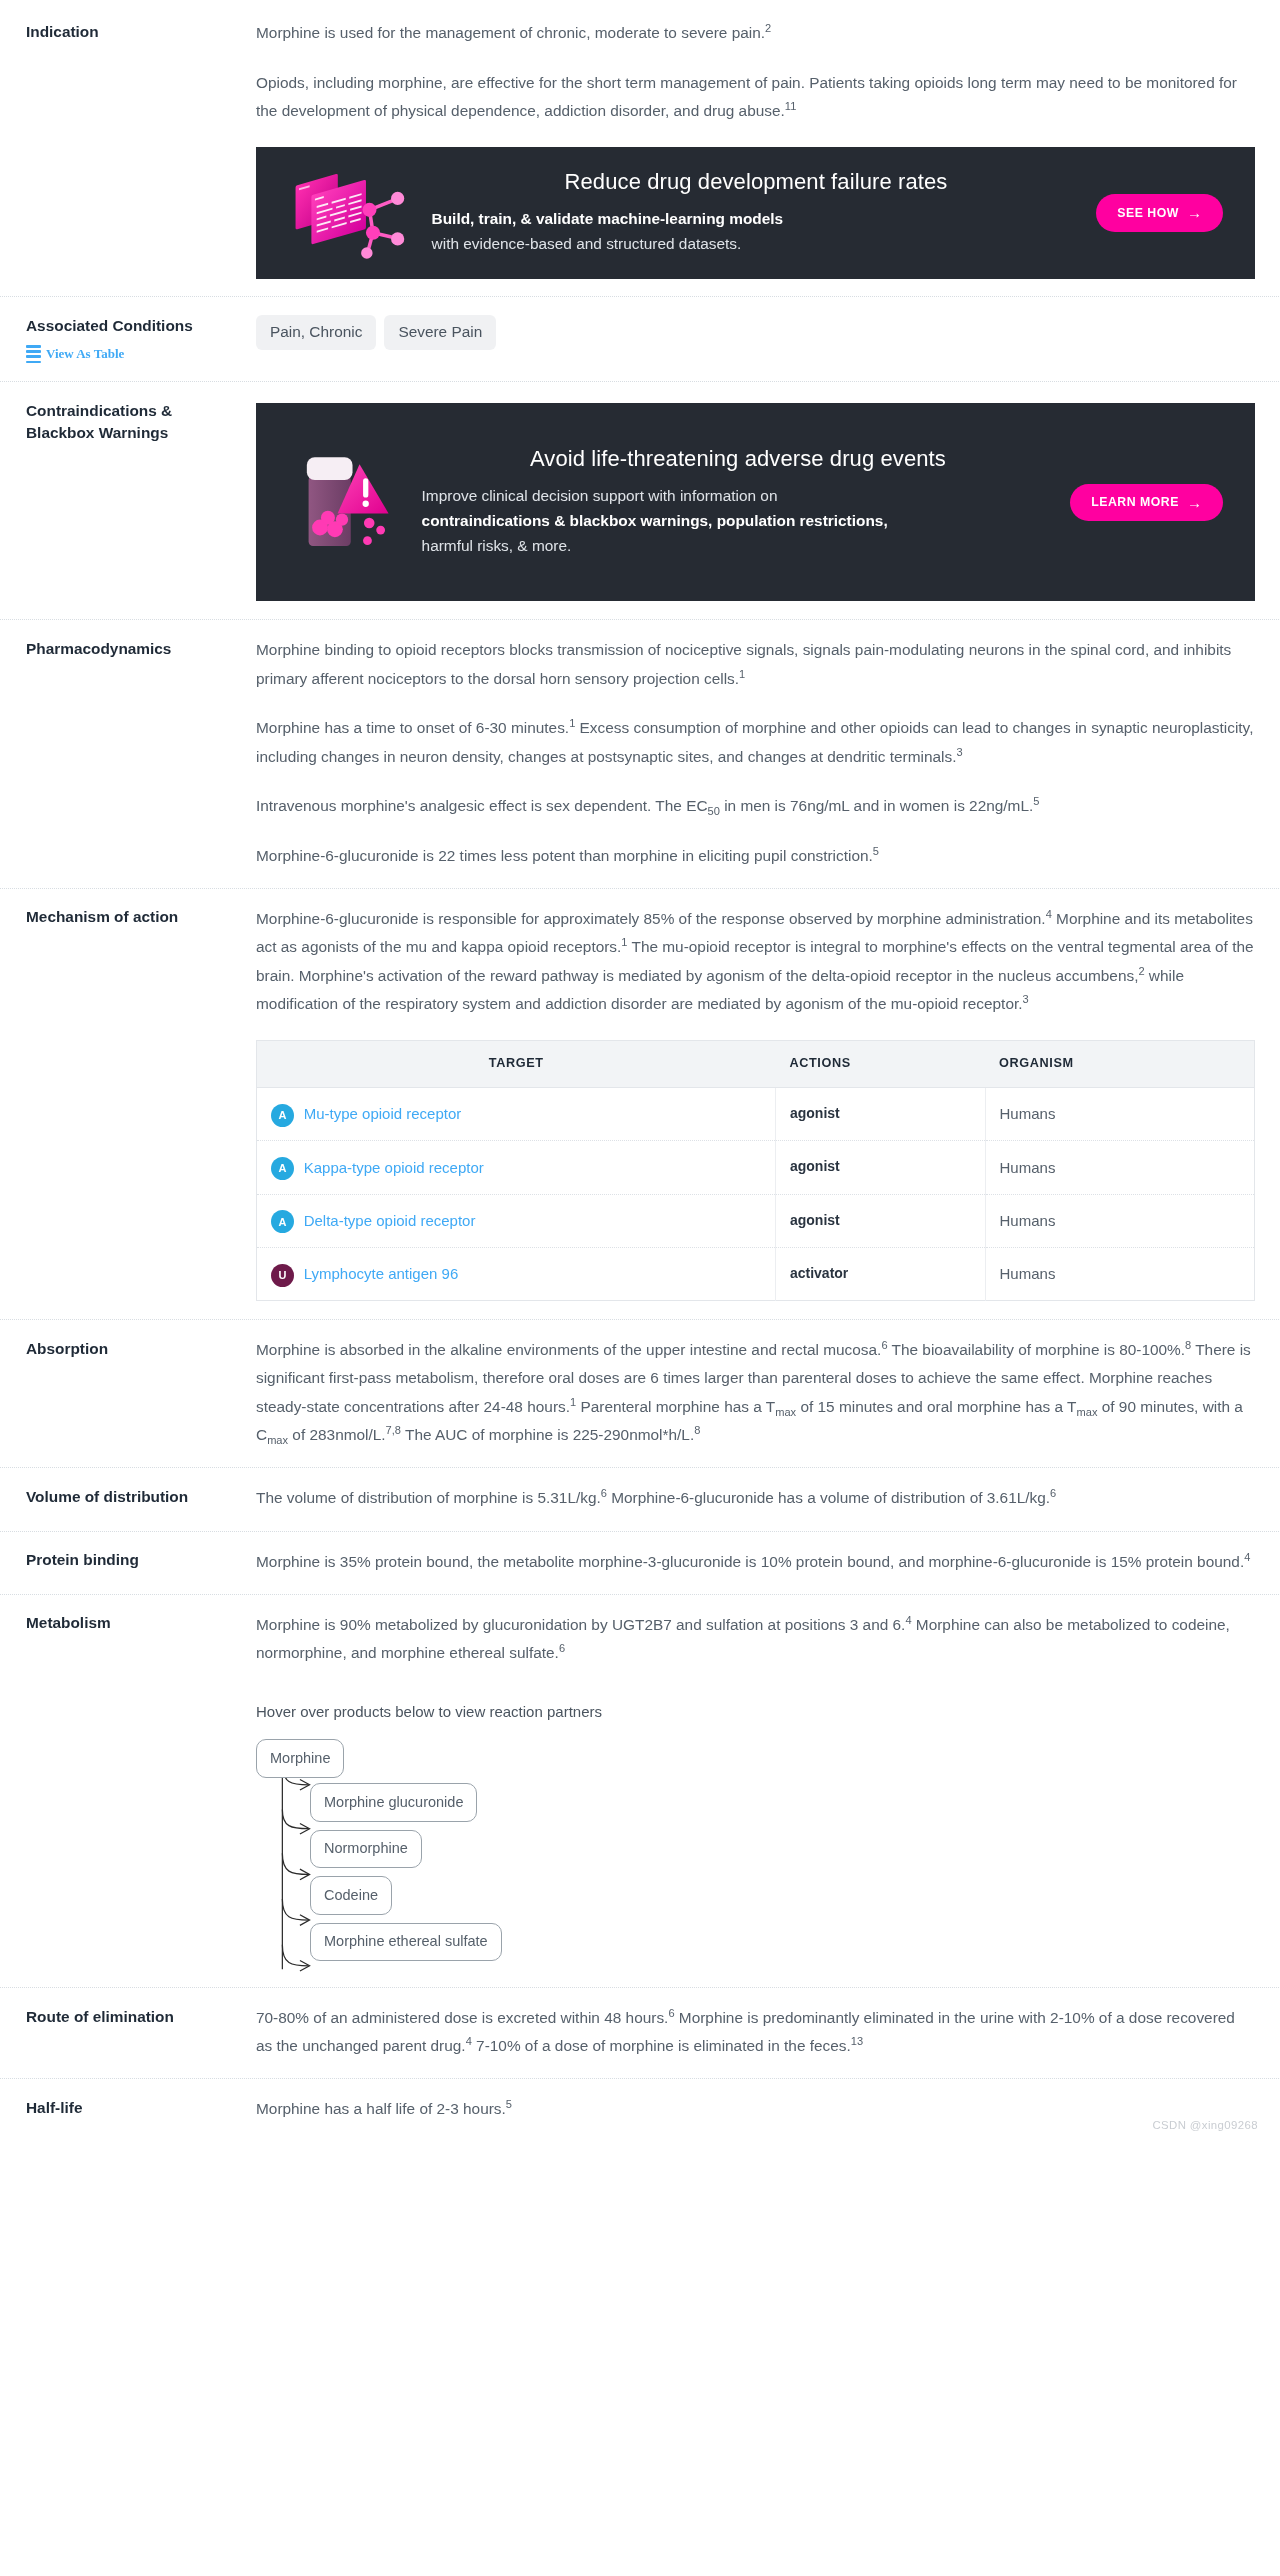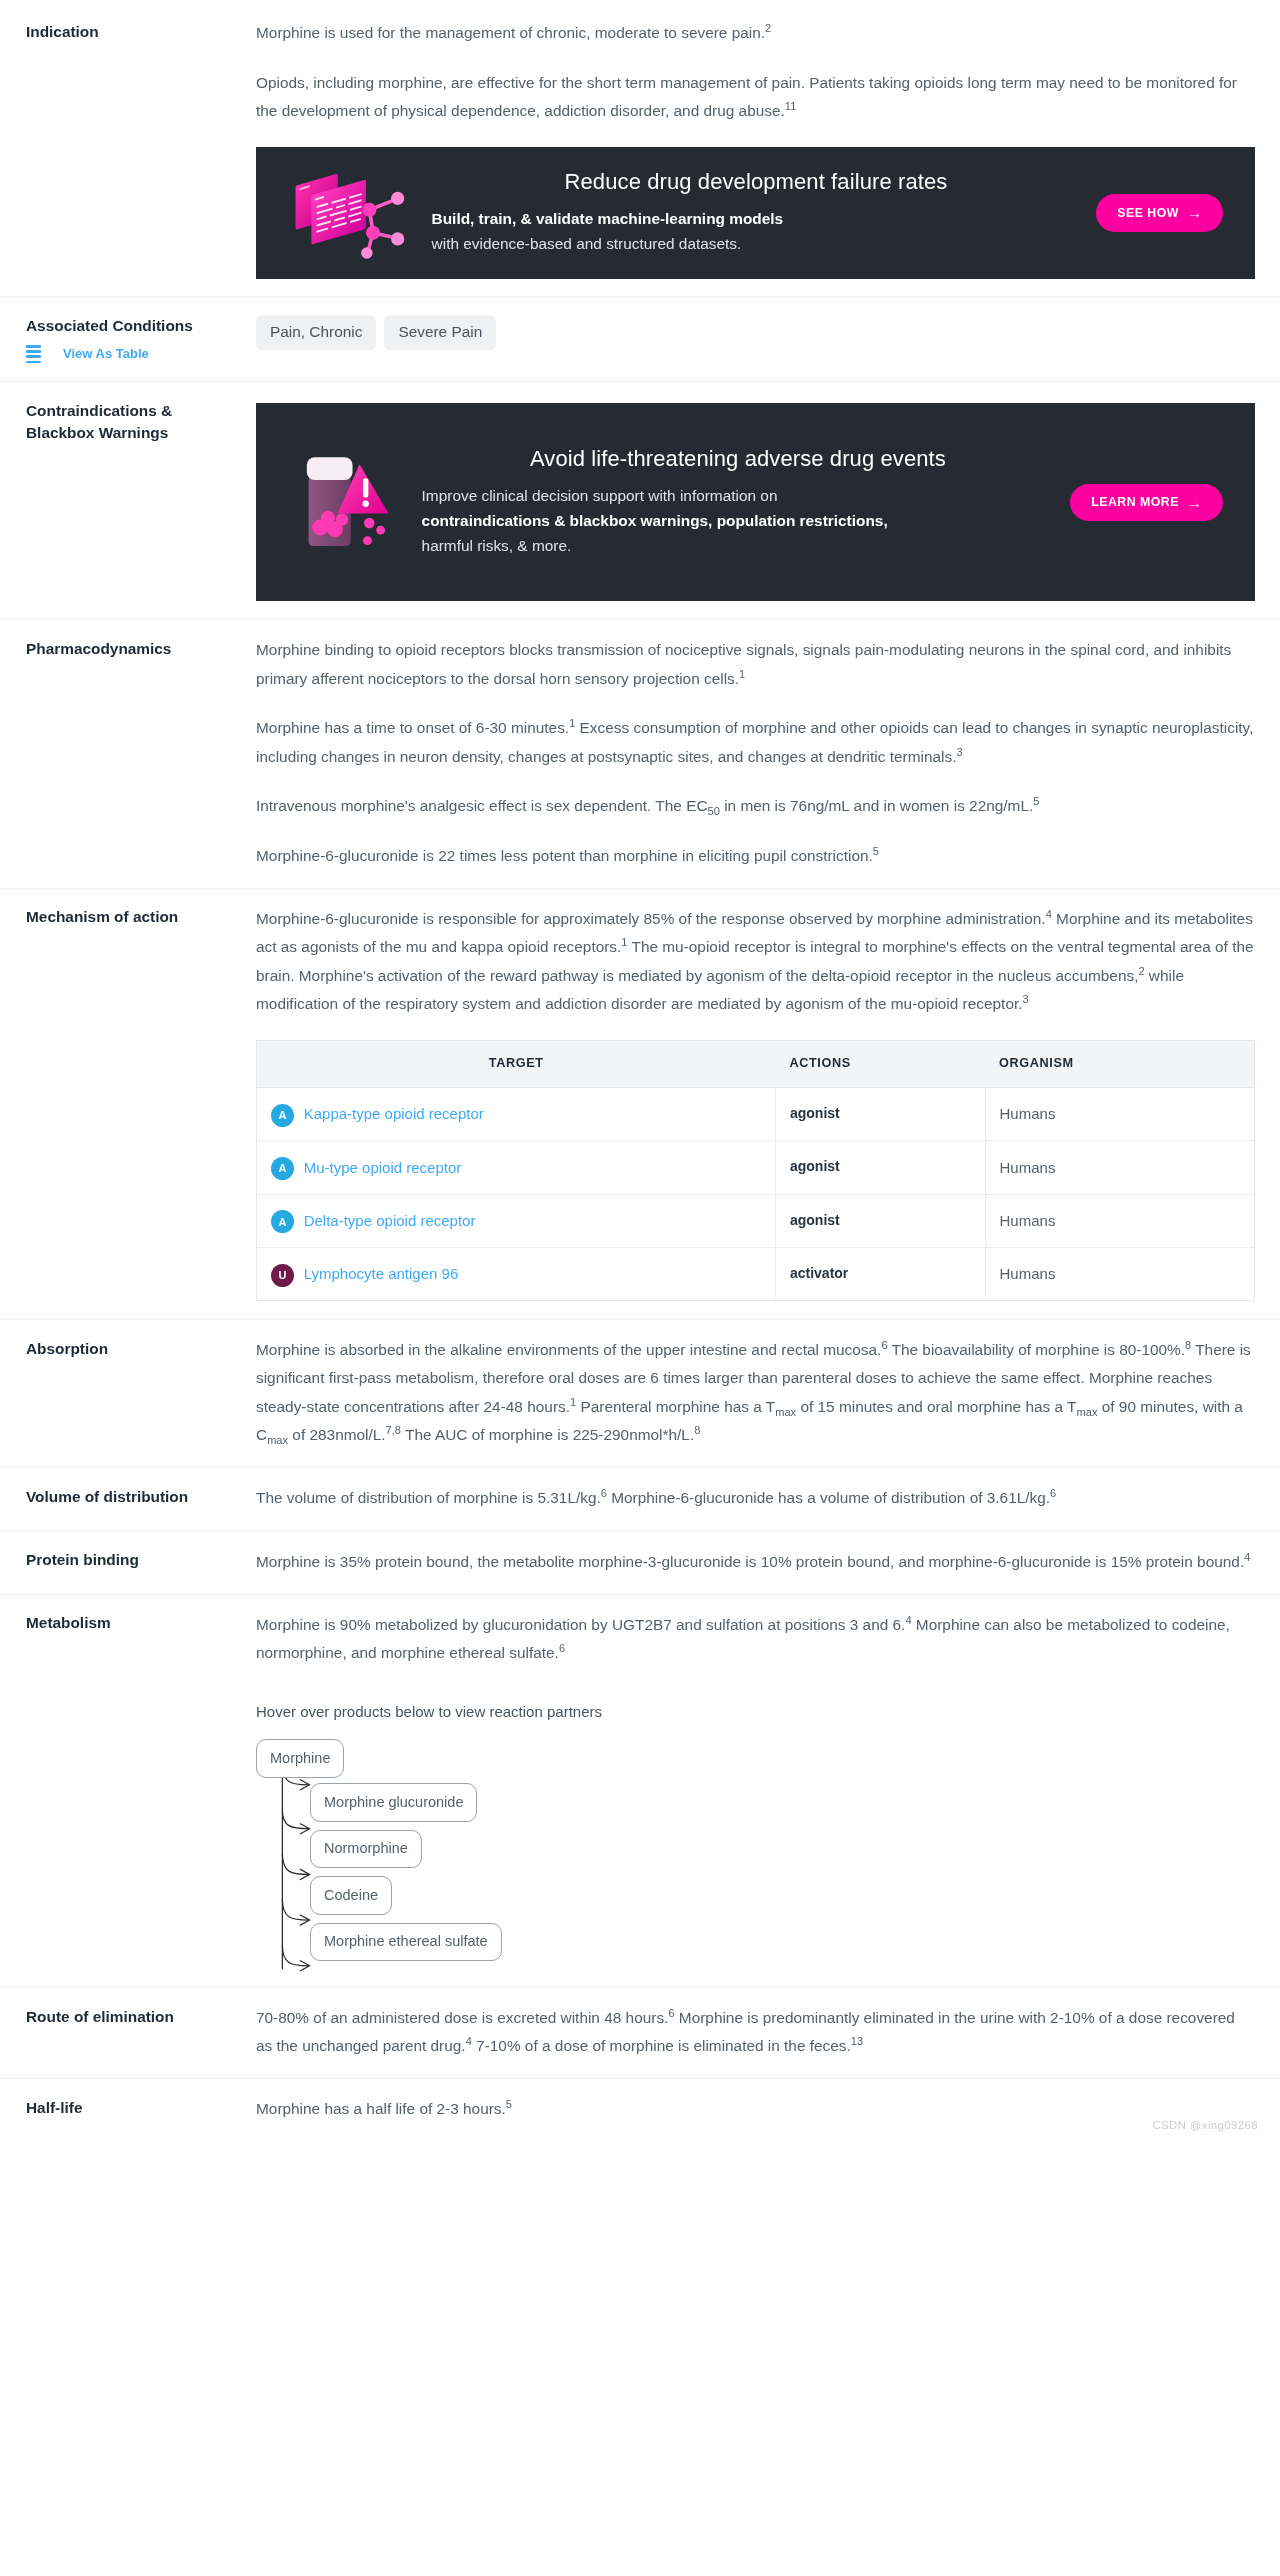--- a/index.html
+++ b/index.html
@@ -105,25 +105,26 @@
   .pill {
     background: #f0f1f3;
     color: #4a545f;
     border-radius: 6.1px;
     padding: 8px 14px;
     font-size: 15.4px;
     line-height: 1.2;
     white-space: nowrap;
   }
   .view-as-table {
-    display: flex; gap: 22px;
+    display: flex; gap: 5px;
     margin-top: 8px;
     color: #3fa9f5;
     font-size: 13px;
     cursor: pointer;
+    font-family: Liberation Serif, serif;
   }
   .burger { display: inline-block; width: 15px; }
   .burger i {
     display: block; height: 2.6px; background: #3fa9f5;
     margin-bottom: 2.6px; border-radius: 0.9px;
   }
   .burger i:last-child { margin-bottom: 0; }
 
   
   .tgt-table {
@@ -392,28 +393,28 @@
         <thead>
           <tr>
             <th class="c-target">TARGET</th>
             <th class="c-actions">ACTIONS</th>
             <th>ORGANISM</th>
           </tr>
         </thead>
         <tbody>
           <tr>
             <td class="c-target">
-              <span class="badge a">A</span><span class="tgt-link">Kappa-type opioid receptor</span>
+              <span class="badge a">A</span><span class="tgt-link">Mu-type opioid receptor</span>
             </td>
             <td class="c-actions">agonist</td>
             <td>Humans</td>
           </tr>
           <tr>
             <td class="c-target">
-              <span class="badge a">A</span><span class="tgt-link">Mu-type opioid receptor</span>
+              <span class="badge a">A</span><span class="tgt-link">Kappa-type opioid receptor</span>
             </td>
             <td class="c-actions">agonist</td>
             <td>Humans</td>
           </tr>
           <tr>
             <td class="c-target">
               <span class="badge a">A</span><span class="tgt-link">Delta-type opioid receptor</span>
             </td>
             <td class="c-actions">agonist</td>
             <td>Humans</td>

